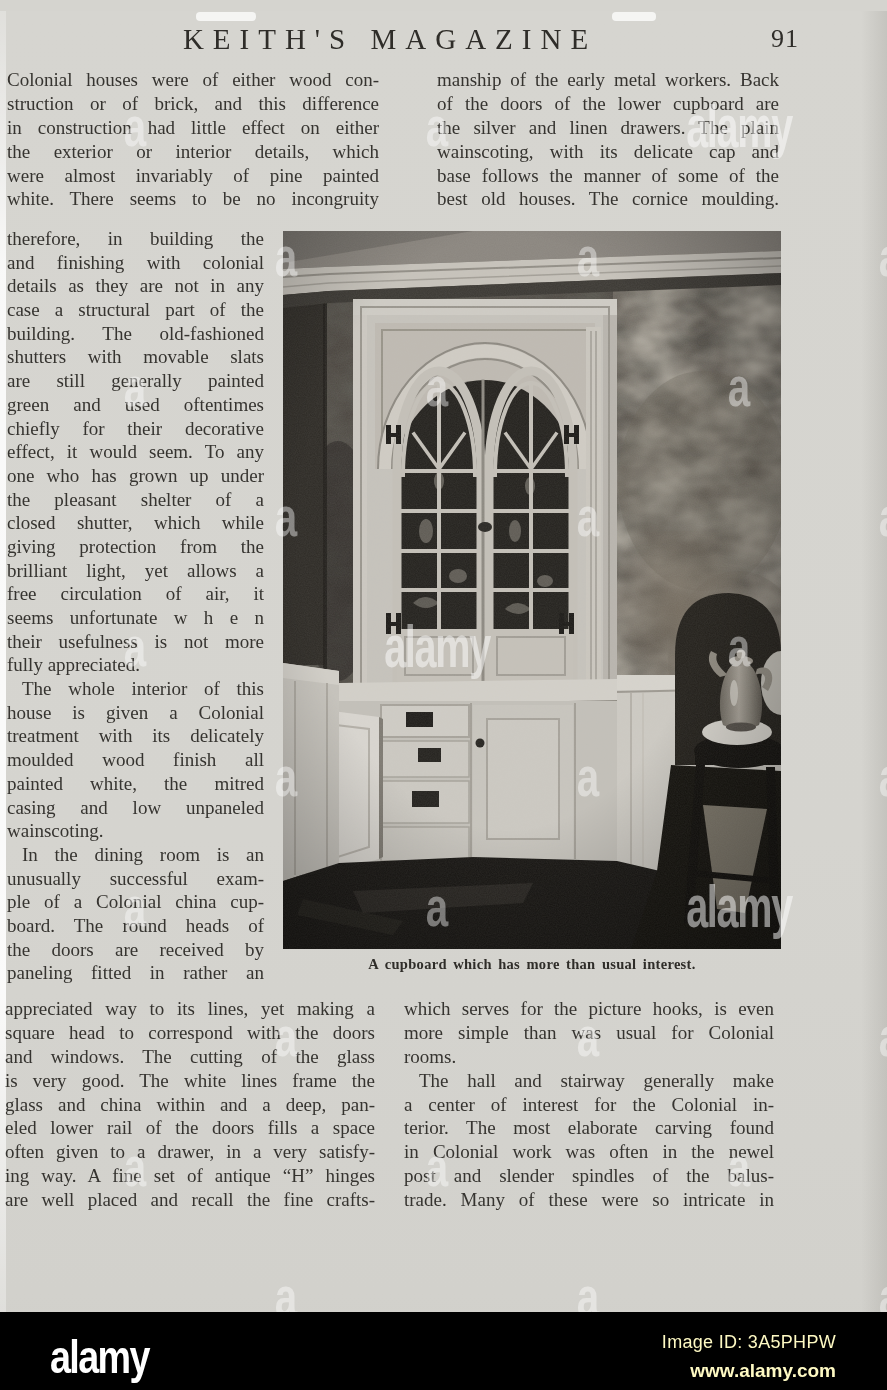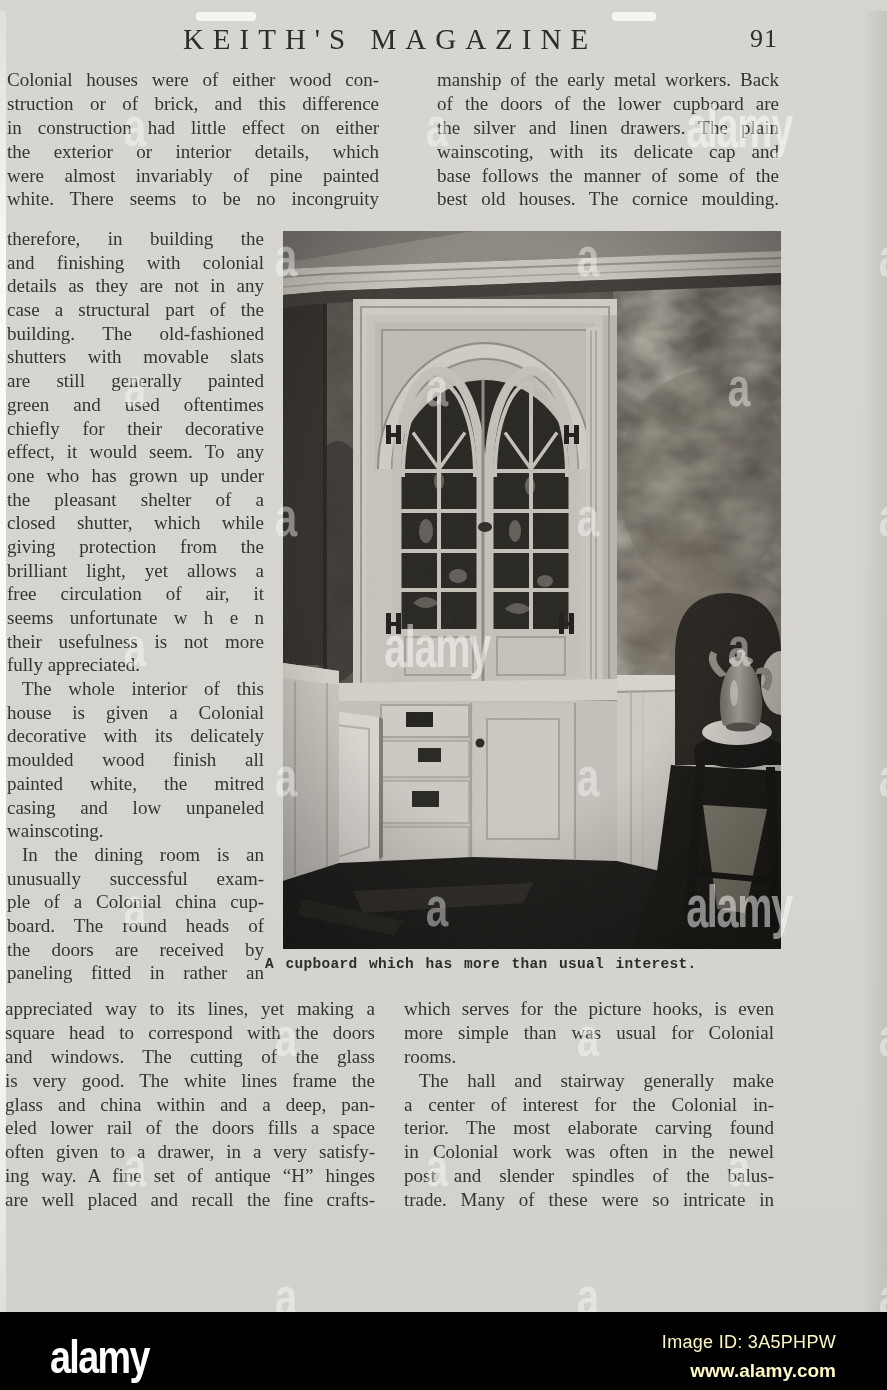--- a/index.html
+++ b/index.html
@@ -10,36 +10,36 @@
   }
   .page{position:absolute;inset:0;background:linear-gradient(180deg,#d6d5d0 0%,#d5d4cf 60%,#d2d1cc 93%,#d0cfca 100%);margin-top:11px;}
   .edge-left{position:absolute;left:0;top:0;width:6px;height:1301px;
     background:linear-gradient(180deg,rgba(255,255,255,.25),rgba(255,255,255,.85) 20%,rgba(255,255,255,.9) 75%,rgba(255,255,255,.3));}
   .edge-right{position:absolute;right:0;top:0;width:26px;height:1301px;
     background:linear-gradient(90deg,rgba(120,118,112,0),rgba(120,118,112,.18));}
   .scan-streak{position:absolute;background:rgba(255,255,255,.75);height:9px;border-radius:4px;}
 
   .masthead{position:absolute;left:0;top:12px;width:780px;text-align:center;
     font-size:29px;letter-spacing:9px;color:#2f2d29;font-weight:400;}
-  .pagenum{position:absolute;left:750px;top:13px;font-size:26px;color:#2f2d29;letter-spacing:1px;}
+  .pagenum{position:absolute;left:771px;top:13px;font-size:26px;color:#2f2d29;letter-spacing:1px;}
 
   .colblock{position:absolute;color:#363430;font-size:19px;}
   .tline{height:23.9px;line-height:23.9px;text-align:justify;text-align-last:justify;white-space:nowrap;overflow:visible;}
   .tline.end{text-align-last:left;}
   .tline.indent{text-indent:15px;}
   #blk-left-top{left:7px;top:57px;width:372px;}
   #blk-left-narrow{left:7px;top:216px;width:257px;}
   #blk-left-narrow .tline{height:23.7px;line-height:23.7px;}
   #blk-left-bottom{left:5px;top:986px;width:370px;}
   #blk-right-top{left:437px;top:57px;width:342px;}
   #blk-right-bottom{left:404px;top:986px;width:370px;}
 
   .photo{position:absolute;left:283px;top:220px;width:498px;height:718px;}
-  .caption{position:absolute;left:265px;top:945px;width:498px;
-    font-size:14.5px;font-weight:700;color:#2f2d29;word-spacing:2.5px;letter-spacing:.3px;font-family:Liberation Mono, monospace;}
+  .caption{position:absolute;left:283px;top:945px;width:498px;text-align:center;
+    font-size:14.5px;font-weight:700;color:#2f2d29;word-spacing:2.5px;letter-spacing:.3px;}
 
   .wm-layer{position:absolute;inset:0;pointer-events:none;}
   .wm{position:absolute;font-family:"Liberation Sans",sans-serif;font-weight:700;
     color:rgba(255,255,255,.42);font-size:56px;transform:translate(-50%,-54%) scaleX(.72);}
   .wm.word{font-size:60px;letter-spacing:-2px;color:rgba(255,255,255,.5);transform:translate(-50%,-54%) scaleX(.66);}
 
   .footer-bar{position:absolute;left:0;top:1301px;width:887px;height:89px;background:#000;}
   .footer-logo{position:absolute;left:50px;top:18px;color:#fff;
     font-family:"Liberation Sans",sans-serif;font-weight:700;font-size:46px;
     letter-spacing:-2px;transform:scaleX(.82);transform-origin:left center;}
@@ -84,21 +84,21 @@
       <div class="tline">the pleasant shelter of a</div>
       <div class="tline">closed shutter, which while</div>
       <div class="tline">giving protection from the</div>
       <div class="tline">brilliant light, yet allows a</div>
       <div class="tline">free circulation of air, it</div>
       <div class="tline">seems unfortunate w h e n</div>
       <div class="tline">their usefulness is not more</div>
       <div class="tline end">fully appreciated.</div>
       <div class="tline indent">The whole interior of this</div>
       <div class="tline">house is given a Colonial</div>
-      <div class="tline">decorative with its delicately</div>
+      <div class="tline">treatment with its delicately</div>
       <div class="tline">moulded wood finish all</div>
       <div class="tline">painted white, the mitred</div>
       <div class="tline">casing and low unpaneled</div>
       <div class="tline end">wainscoting.</div>
       <div class="tline indent">In the dining room is an</div>
       <div class="tline">unusually successful exam-</div>
       <div class="tline">ple of a Colonial china cup-</div>
       <div class="tline">board. The round heads of</div>
       <div class="tline">the doors are received by</div>
       <div class="tline">paneling fitted in rather an</div>

